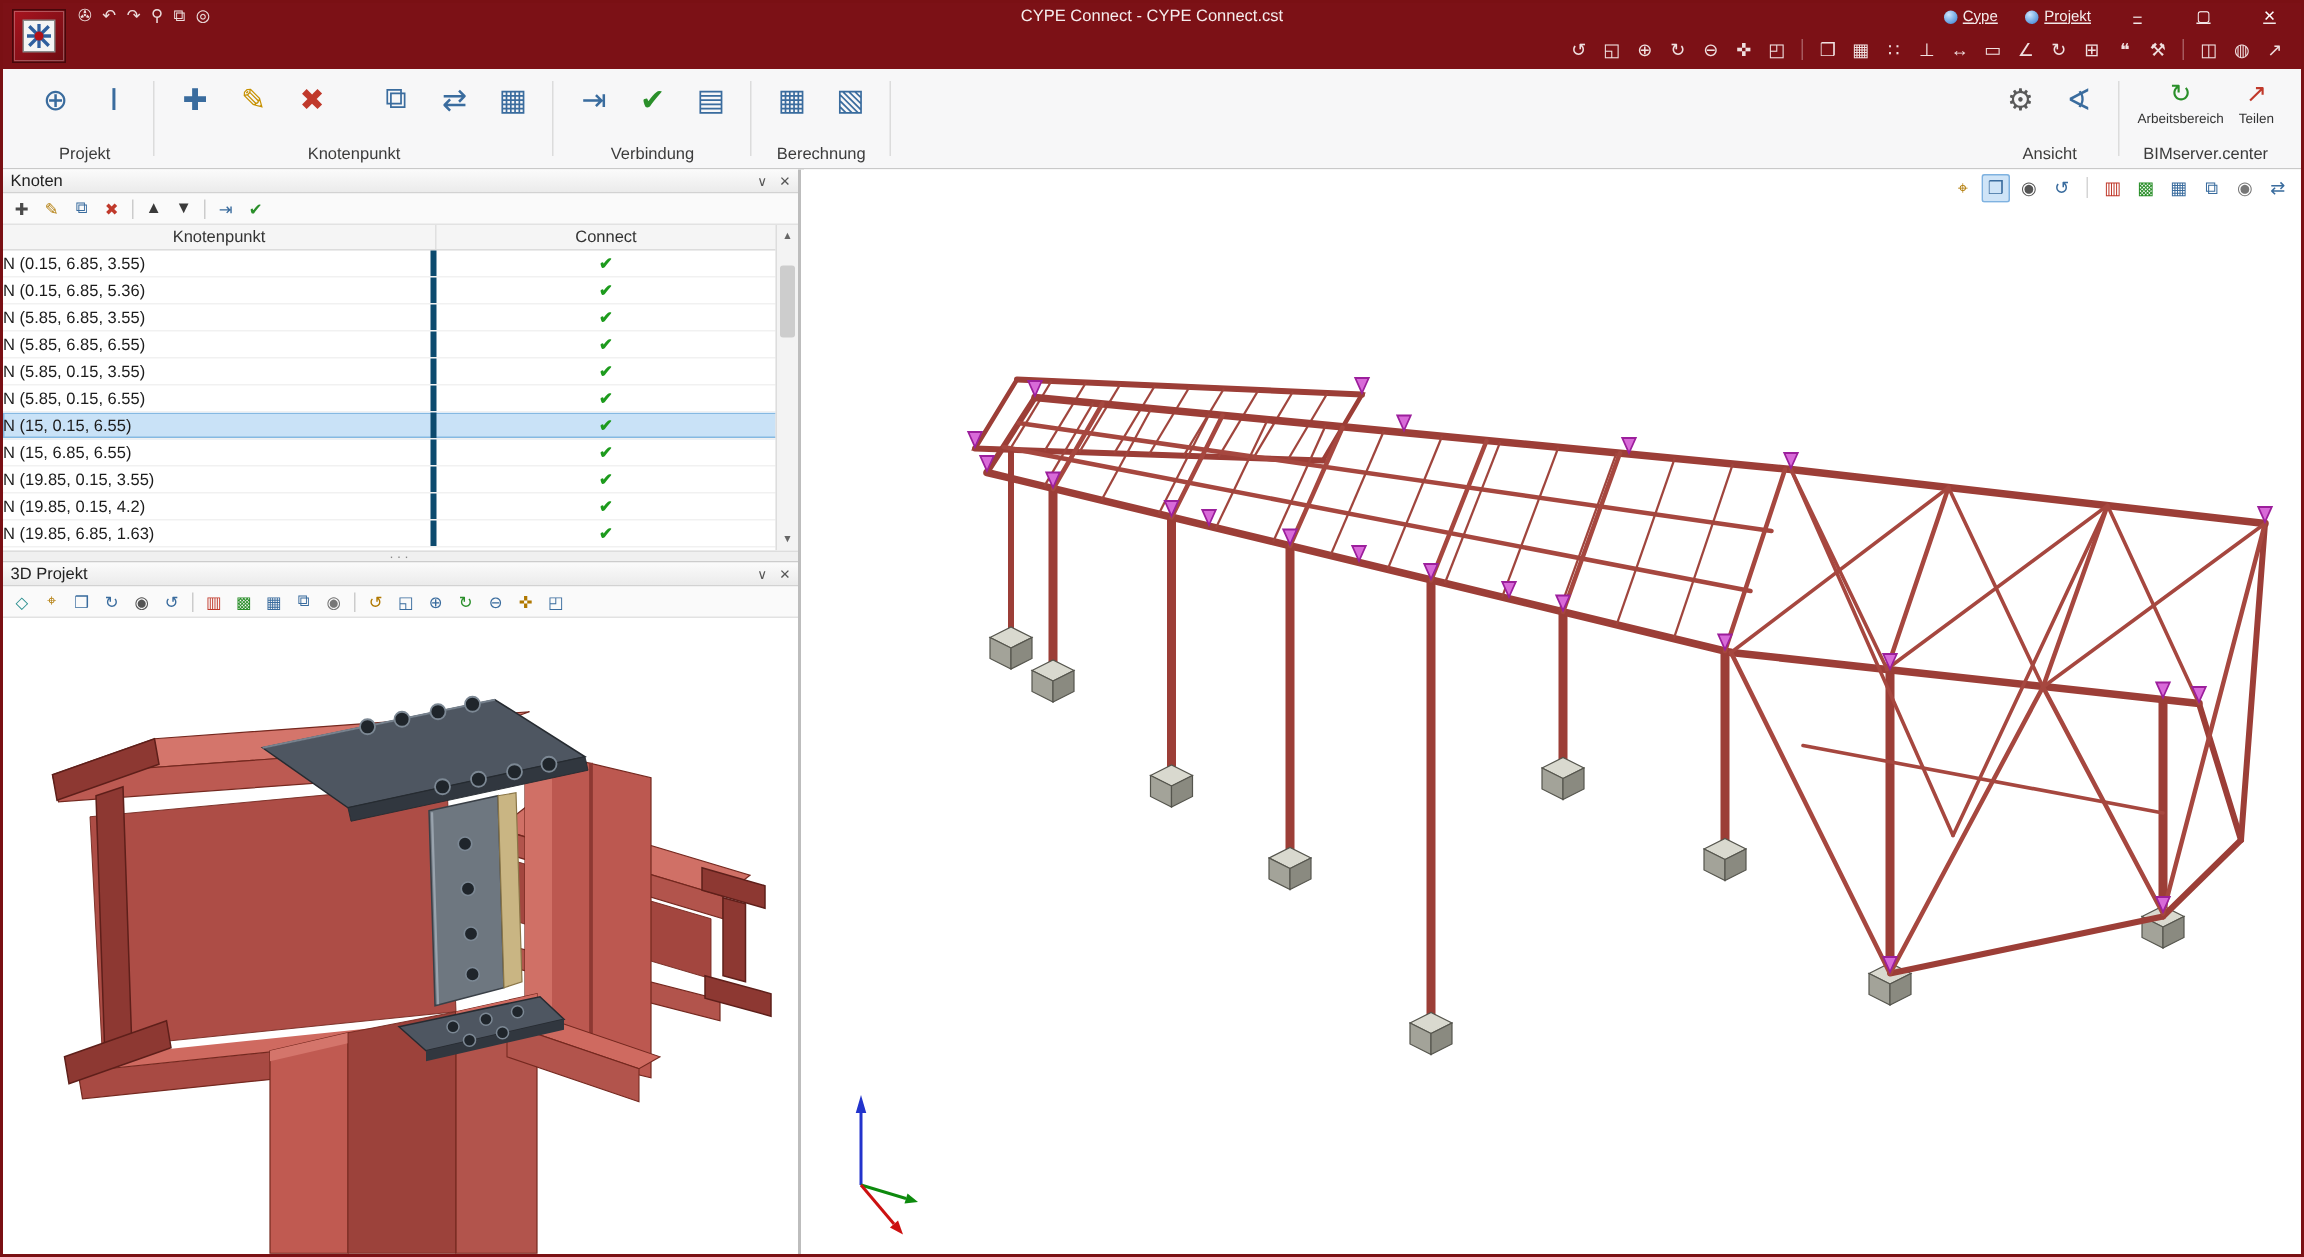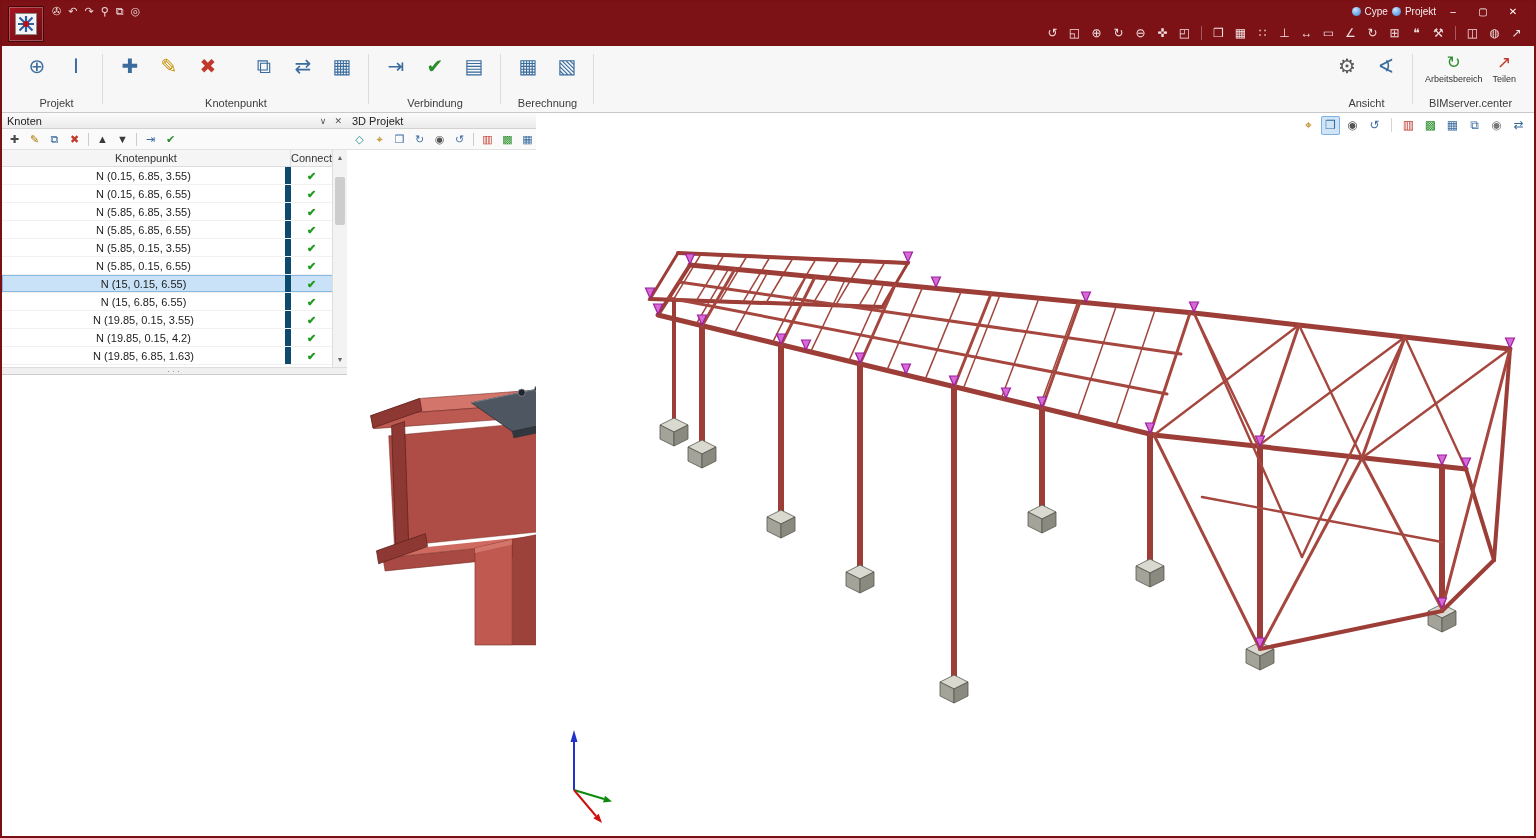--- a/index.html
+++ b/index.html
@@ -6,21 +6,21 @@
   *{box-sizing:border-box;}
   .window{position:relative;width:1536px;height:838px;background:#fff;border:2px solid #7a1014;overflow:hidden;}
   
   .app-button{position:absolute;top:4px;left:6px;width:36px;height:36px;z-index:9;
     background:linear-gradient(135deg,#a8141f,#6e0c12);border:1px solid #46070a;
     box-shadow:inset 0 0 0 1px rgba(255,255,255,.28);display:flex;align-items:center;justify-content:center;cursor:pointer;}
   .titlebar{position:relative;height:18px;background:#7c1116;display:flex;align-items:center;color:#f2e8e8;}
   .tb-left{display:flex;gap:7px;margin-left:50px;align-items:center;z-index:2;}
   .tb-icon{font-size:11px;line-height:1;color:#ecdcdc;cursor:pointer;}
   .tb-title{position:absolute;left:0;right:0;text-align:center;font-size:11px;color:#f5ecec;}
-  .tb-right{margin-left:auto;display:flex;align-items:center;gap:4px;padding-right:8px;z-index:2;}
+  .tb-right{margin-left:auto;display:flex;align-items:center;gap:18px;padding-right:8px;z-index:2;text-decoration:underline;}
   .account{display:flex;align-items:center;gap:4px;font-size:10px;color:#f5ecec;cursor:pointer;}
   .dot{width:9px;height:9px;border-radius:50%;background:radial-gradient(circle at 35% 30%,#cde6ff,#2f7bd0);}
   .winbtn{width:26px;text-align:center;font-size:10px;color:#fff;cursor:pointer;}
   
   .topstrip{height:26px;background:#7c1116;display:flex;align-items:center;padding:0 8px;}
   .strip-icons{margin-left:auto;display:flex;align-items:center;gap:3px;}
   .strip-icon{width:19px;height:18px;display:flex;align-items:center;justify-content:center;
     color:#f0e0e0;font-size:12px;border-radius:2px;cursor:pointer;}
   .strip-sep{width:1px;height:14px;background:#a65a5e;margin:0 4px;}
   
@@ -30,37 +30,37 @@
   .rg-icons{display:flex;gap:9px;align-items:center;}
   .rg-icon{width:30px;height:30px;display:flex;align-items:center;justify-content:center;font-size:20px;cursor:pointer;}
   .rg-gap{width:8px;}
   .rg-label{text-align:center;font-size:11px;color:#3c3c3c;padding-top:3px;}
   .ribbon-spacer{flex:1;}
   .bim-items{display:flex;gap:10px;align-items:flex-start;}
   .bim-item{display:flex;flex-direction:column;align-items:center;gap:1px;cursor:pointer;}
   .bim-icon{font-size:17px;height:22px;display:flex;align-items:center;}
   .bim-label{font-size:9px;color:#333;}
   
-  .left-col{position:absolute;top:111px;left:0;width:532px;height:723px;border-right:2px solid #bdbdbd;display:flex;flex-direction:row;background:#fff;}
+  .left-col{position:absolute;top:111px;left:0;width:532px;height:723px;border-right:2px solid #bdbdbd;display:flex;flex-direction:column;background:#fff;}
   .panel-header{height:16px;background:linear-gradient(#fbfbfb,#ebebeb);border-bottom:1px solid #d2d2d2;
     display:flex;align-items:center;font-size:11px;color:#222;padding:0 5px;flex:none;}
   .ph-buttons{margin-left:auto;display:flex;gap:8px;color:#555;font-size:9px;}
   .ph-buttons span{cursor:pointer;}
   .panel-toolbar{height:21px;background:#fafafa;border-bottom:1px solid #e2e2e2;display:flex;align-items:center;gap:3px;padding:0 4px;flex:none;}
   .pt-icon{width:17px;height:17px;display:flex;align-items:center;justify-content:center;font-size:11px;cursor:pointer;}
   .pt-sep{width:1px;height:13px;background:#ccc;margin:0 2px;}
   .knoten-panel{height:262px;display:flex;flex-direction:column;flex:none;}
   .table{flex:1;position:relative;font-size:11px;overflow:hidden;}
   .thead{display:flex;height:17px;background:#f5f5f5;border-bottom:1px solid #dcdcdc;color:#333;}
   .th{display:flex;align-items:center;justify-content:center;}
   .th1{width:289px;border-right:1px solid #e0e0e0;}
   .th2{flex:1;margin-right:15px;}
   .trow{display:flex;height:18px;border-bottom:1px solid #f1f1f1;cursor:pointer;}
   .trow.selected{background:#c9e2f7;box-shadow:inset 0 0 0 1px #85b9e2;}
-  .td1{width:289px;text-align:center;line-height:18px;color:#1c1c1c;border-right:6px solid #0c4a6e;}
+  .td1{width:289px;line-height:18px;color:#1c1c1c;border-right:4px solid #0c4a6e;}
   .td2{flex:1;text-align:center;line-height:18px;color:#1d9b1d;font-weight:bold;margin-right:15px;}
   .scrollbar{position:absolute;top:0;right:0;bottom:0;width:15px;background:#f3f3f3;border-left:1px solid #ddd;display:flex;flex-direction:column;}
   .sb-btn{height:15px;display:flex;align-items:center;justify-content:center;font-size:7px;color:#666;flex:none;cursor:pointer;}
   .sb-track{flex:1;position:relative;}
   .sb-thumb{position:absolute;top:12px;left:2px;right:2px;height:48px;background:#cdcdcd;border-radius:2px;cursor:grab;}
   .panel-splitter{height:8px;background:#f0f0f0;border-top:1px solid #ddd;border-bottom:1px solid #ccc;
     display:flex;align-items:center;justify-content:center;color:#888;font-size:9px;letter-spacing:2px;cursor:row-resize;flex:none;}
   .view3d-panel{flex:1;display:flex;flex-direction:column;min-height:0;}
   .canvas3d{flex:1;position:relative;background:#fff;overflow:hidden;}
   .canvas3d svg,.ws-canvas svg{position:absolute;inset:0;width:100%;height:100%;}
@@ -95,20 +95,21 @@
 
   <div class="titlebar">
     <div class="tb-left">
         <span class="tb-icon">✇</span>
         <span class="tb-icon">↶</span>
         <span class="tb-icon">↷</span>
         <span class="tb-icon">⚲</span>
         <span class="tb-icon">⧉</span>
         <span class="tb-icon">◎</span>
       </div>
+    <div class="tb-title">CYPE Connect - CYPE Connect.cst</div>
     <div class="tb-right">
       <div class="account">
         <span class="dot"></span>
         <span>Cype</span>
       </div>
       <div class="account">
         <span class="dot"></span>
         <span>Projekt</span>
       </div>
       <span class="winbtn">–</span>
@@ -229,21 +230,21 @@
         <div class="thead">
           <div class="th th1">Knotenpunkt</div>
           <div class="th th2">Connect</div>
         </div>
         <div class="tbody">
             <div class="trow">
               <div class="td1">N (0.15, 6.85, 3.55)</div>
               <div class="td2">✔</div>
             </div>
             <div class="trow">
-              <div class="td1">N (0.15, 6.85, 6.55)</div>
+              <div class="td1">N (0.15, 6.85, 5.36)</div>
               <div class="td2">✔</div>
             </div>
             <div class="trow">
               <div class="td1">N (5.85, 6.85, 3.55)</div>
               <div class="td2">✔</div>
             </div>
             <div class="trow">
               <div class="td1">N (5.85, 6.85, 6.55)</div>
               <div class="td2">✔</div>
             </div>

